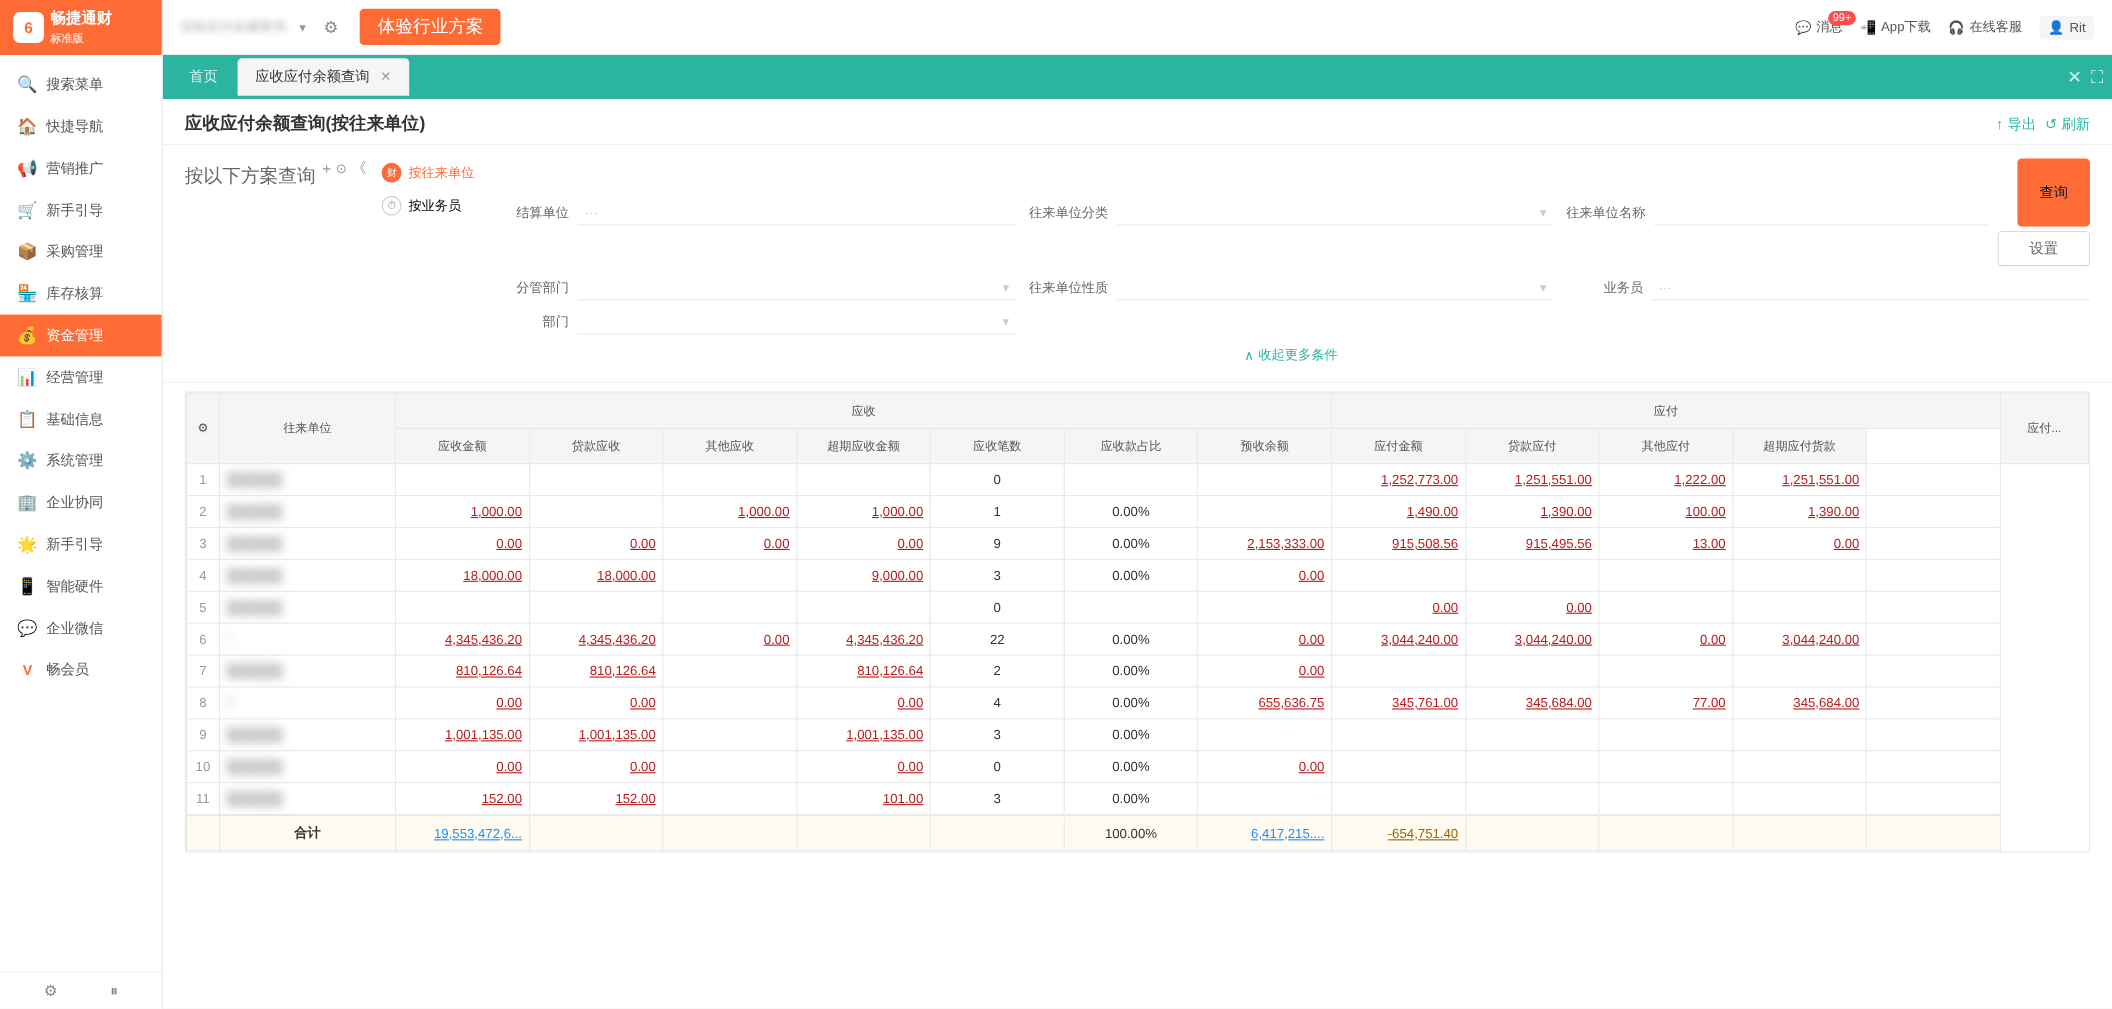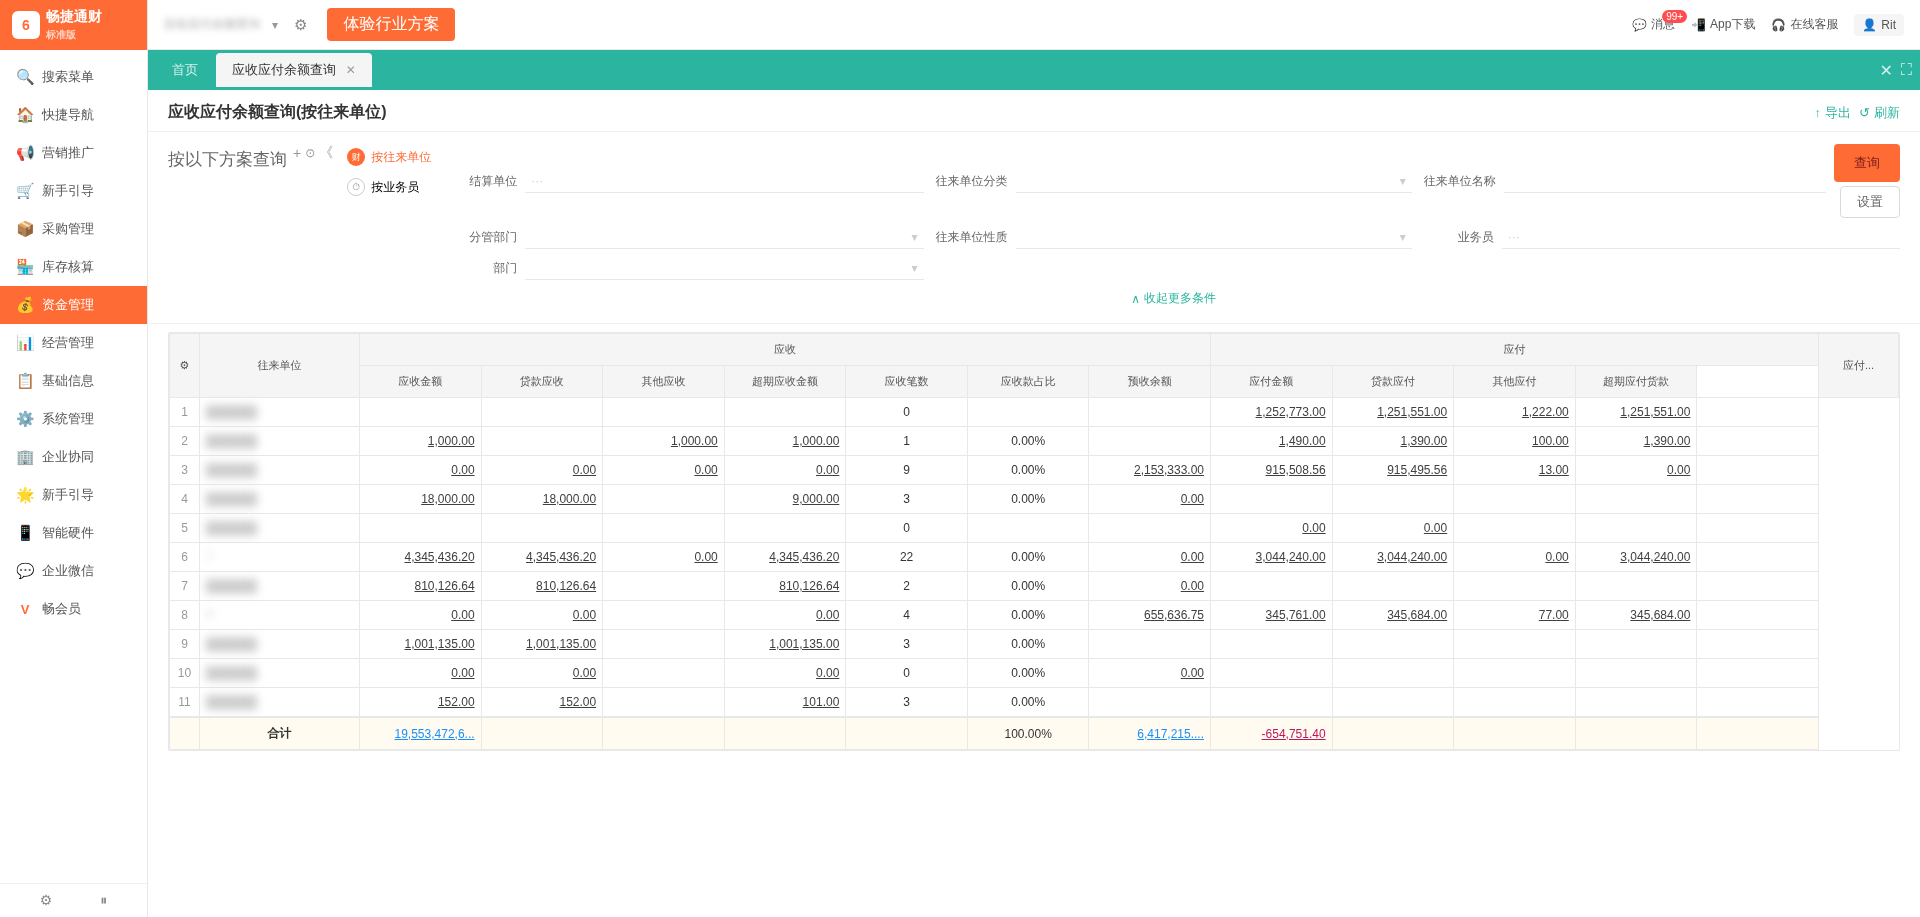--- a/index.html
+++ b/index.html
@@ -62,30 +62,30 @@
     .scheme-btn { color: #999; cursor: pointer; font-size: 14px; }
     .filter-scheme-list { display: flex; flex-direction: column; gap: 4px; }
     .scheme-item { display: flex; align-items: center; gap: 6px; padding: 4px 8px; border-radius: 4px; cursor: pointer; font-size: 12px; }
     .scheme-item.active { color: #ff6b35; }
     .scheme-icon { width: 18px; height: 18px; border-radius: 50%; background: #ff6b35; color: #fff; display: flex; align-items: center; justify-content: center; font-size: 10px; }
     .scheme-icon-gray { width: 18px; height: 18px; border-radius: 50%; border: 1px solid #ccc; display: flex; align-items: center; justify-content: center; font-size: 10px; color: #999; }
     .filter-field { display: flex; align-items: center; gap: 8px; }
     .filter-label { color: #666; font-size: 12px; white-space: nowrap; min-width: 70px; text-align: right; }
     .filter-input { flex: 1; border: none; border-bottom: 1px solid #e8e8e8; padding: 4px 6px; font-size: 12px; color: #333; outline: none; }
     .filter-select { flex: 1; display: flex; align-items: center; justify-content: space-between; border-bottom: 1px solid #e8e8e8; padding: 4px 6px; cursor: pointer; }
-    .btn-query { background: #ff6b35; color: #7f1d1d; border: none; padding: 10px 20px; border-radius: 4px; cursor: pointer; font-size: 13px; }
-    .btn-settings { background: #fff; color: #666; border: 1px solid #d9d9d9; padding: 6px 16px; border-radius: 4px; cursor: pointer; font-size: 13px; }
+    .btn-query { background: #ff6b35; color: #0f172a; border: none; padding: 22px 20px; border-radius: 4px; cursor: pointer; font-size: 13px; }
+    .btn-settings { background: #fff; color: #666; border: 1px solid #d9d9d9; padding: 6px 28px; border-radius: 4px; cursor: pointer; font-size: 13px; }
     .collapse-more { display: flex; align-items: center; gap: 4px; color: #2bb5a0; cursor: pointer; font-size: 12px; justify-content: center; padding: 4px 0; }
 
     
     .table-container { flex: 1; overflow: auto; padding: 0 20px 20px; }
     .data-table { width: 100%; border-collapse: collapse; font-size: 12px; table-layout: fixed; }
     .data-table th { background: #f5f5f5; color: #555; padding: 8px 6px; text-align: center; border: 1px solid #e8e8e8; font-weight: normal; white-space: nowrap; font-size: 11px; }
     .data-table td { padding: 7px 6px; border: 1px solid #e8e8e8; color: #333; white-space: nowrap; overflow: hidden; text-overflow: ellipsis; }
-    .data-table td.number { text-align: right; color: #404040; text-decoration: underline; cursor: pointer; }
+    .data-table td.number { text-align: right; color: #b91c1c; text-decoration: underline; cursor: pointer; }
     .data-table td.text-center { text-align: center; }
     .data-table td.row-num { text-align: center; color: #999; width: 36px; }
     .th-group { text-align: center; background: #f0f0f0; }
     .data-table .summary-row td { background: #fffbf0; font-weight: normal; border-top: 2px solid #e8e8e8; }
     .data-table .summary-row td.number { color: #1890ff; }
     .gear-th { width: 30px; }
     .table-wrapper { margin-top: 8px; border: 1px solid #e8e8e8; border-radius: 2px; overflow: hidden; }
 
     .filter-query-col { display: flex; flex-direction: column; gap: 4px; align-items: flex-end; }
   </style>
@@ -523,21 +523,21 @@
               <tr class="summary-row">
                 <td></td>
                 <td style="text-align:center;font-weight:bold;">合计</td>
                 <td class="number">19,553,472,6...</td>
                 <td></td>
                 <td></td>
                 <td></td>
                 <td></td>
                 <td class="text-center">100.00%</td>
                 <td class="number">6,417,215....</td>
-                <td class="number" style="color:#be185d;text-align:right;">-654,751.40</td>
+                <td class="number" style="color:#a16207;text-align:right;">-654,751.40</td>
                 <td></td>
                 <td></td>
                 <td></td>
                 <td></td>
               </tr>
             </tfoot>
           </table>
         </div>
       </div>
 

